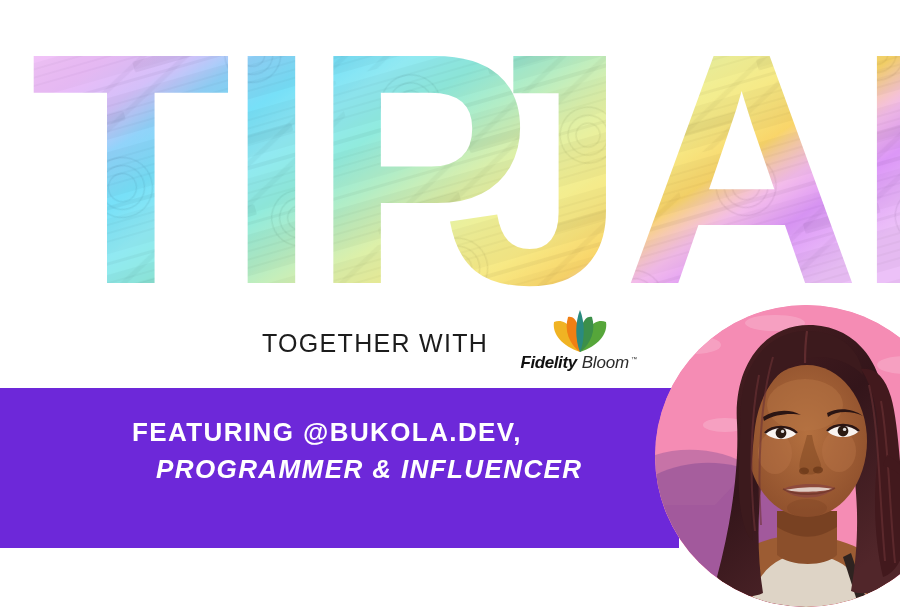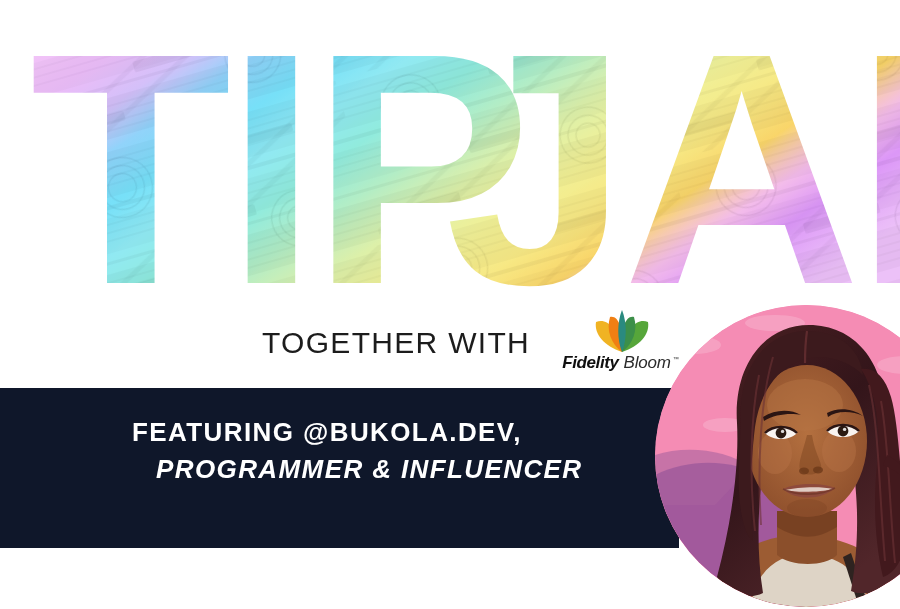--- a/index.html
+++ b/index.html
@@ -27,21 +27,21 @@
   
   #together-row {
     position:absolute;
     left:262px; top:312px;
     width:360px; height:62px;
     display:flex;
     align-items:center;
     gap:28px;
   }
   #together-label {
-    font-size:30px;
+    font-size:25px;
     letter-spacing:1.3px;
     font-weight:400;
     color:#1c1c1c;
     white-space:nowrap;
     line-height:1;
   }
   
   #bloom-logo {
     position:relative;
     width:128px; height:66px;
@@ -74,21 +74,21 @@
     color:#2b2b2b;
     line-height:1;
     position:relative; top:-7px; left:-3px;
   }
 
   
   #teal-banner {
     position:absolute;
     left:0; top:388px;
     width:679px; height:160px;
-    background:#0f172a;
+    background:#6d28d9;
   }
   #banner-text {
     position:absolute;
     left:132px; top:26px;
     width:520px;
     color:#ffffff;
   }
   .banner-line1 {
     font-size:26px;
     font-weight:bold;

